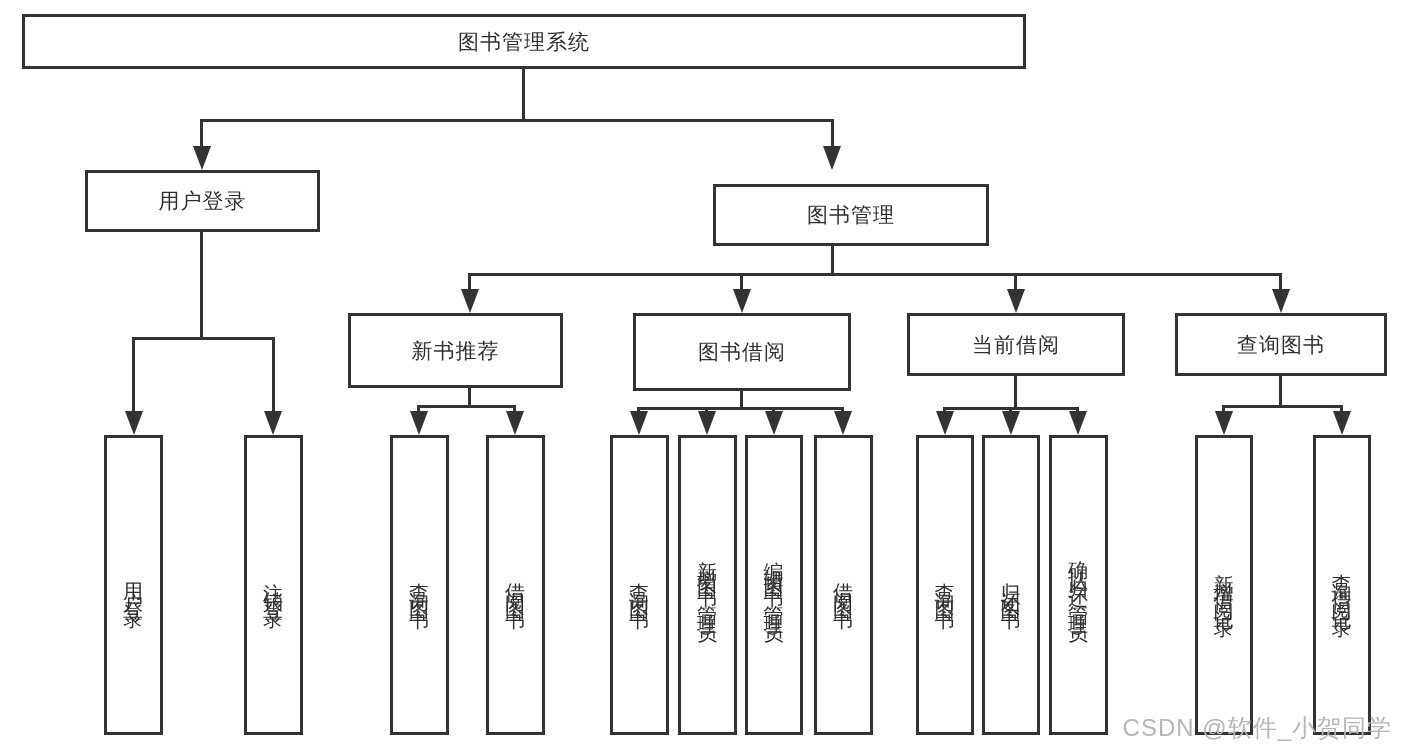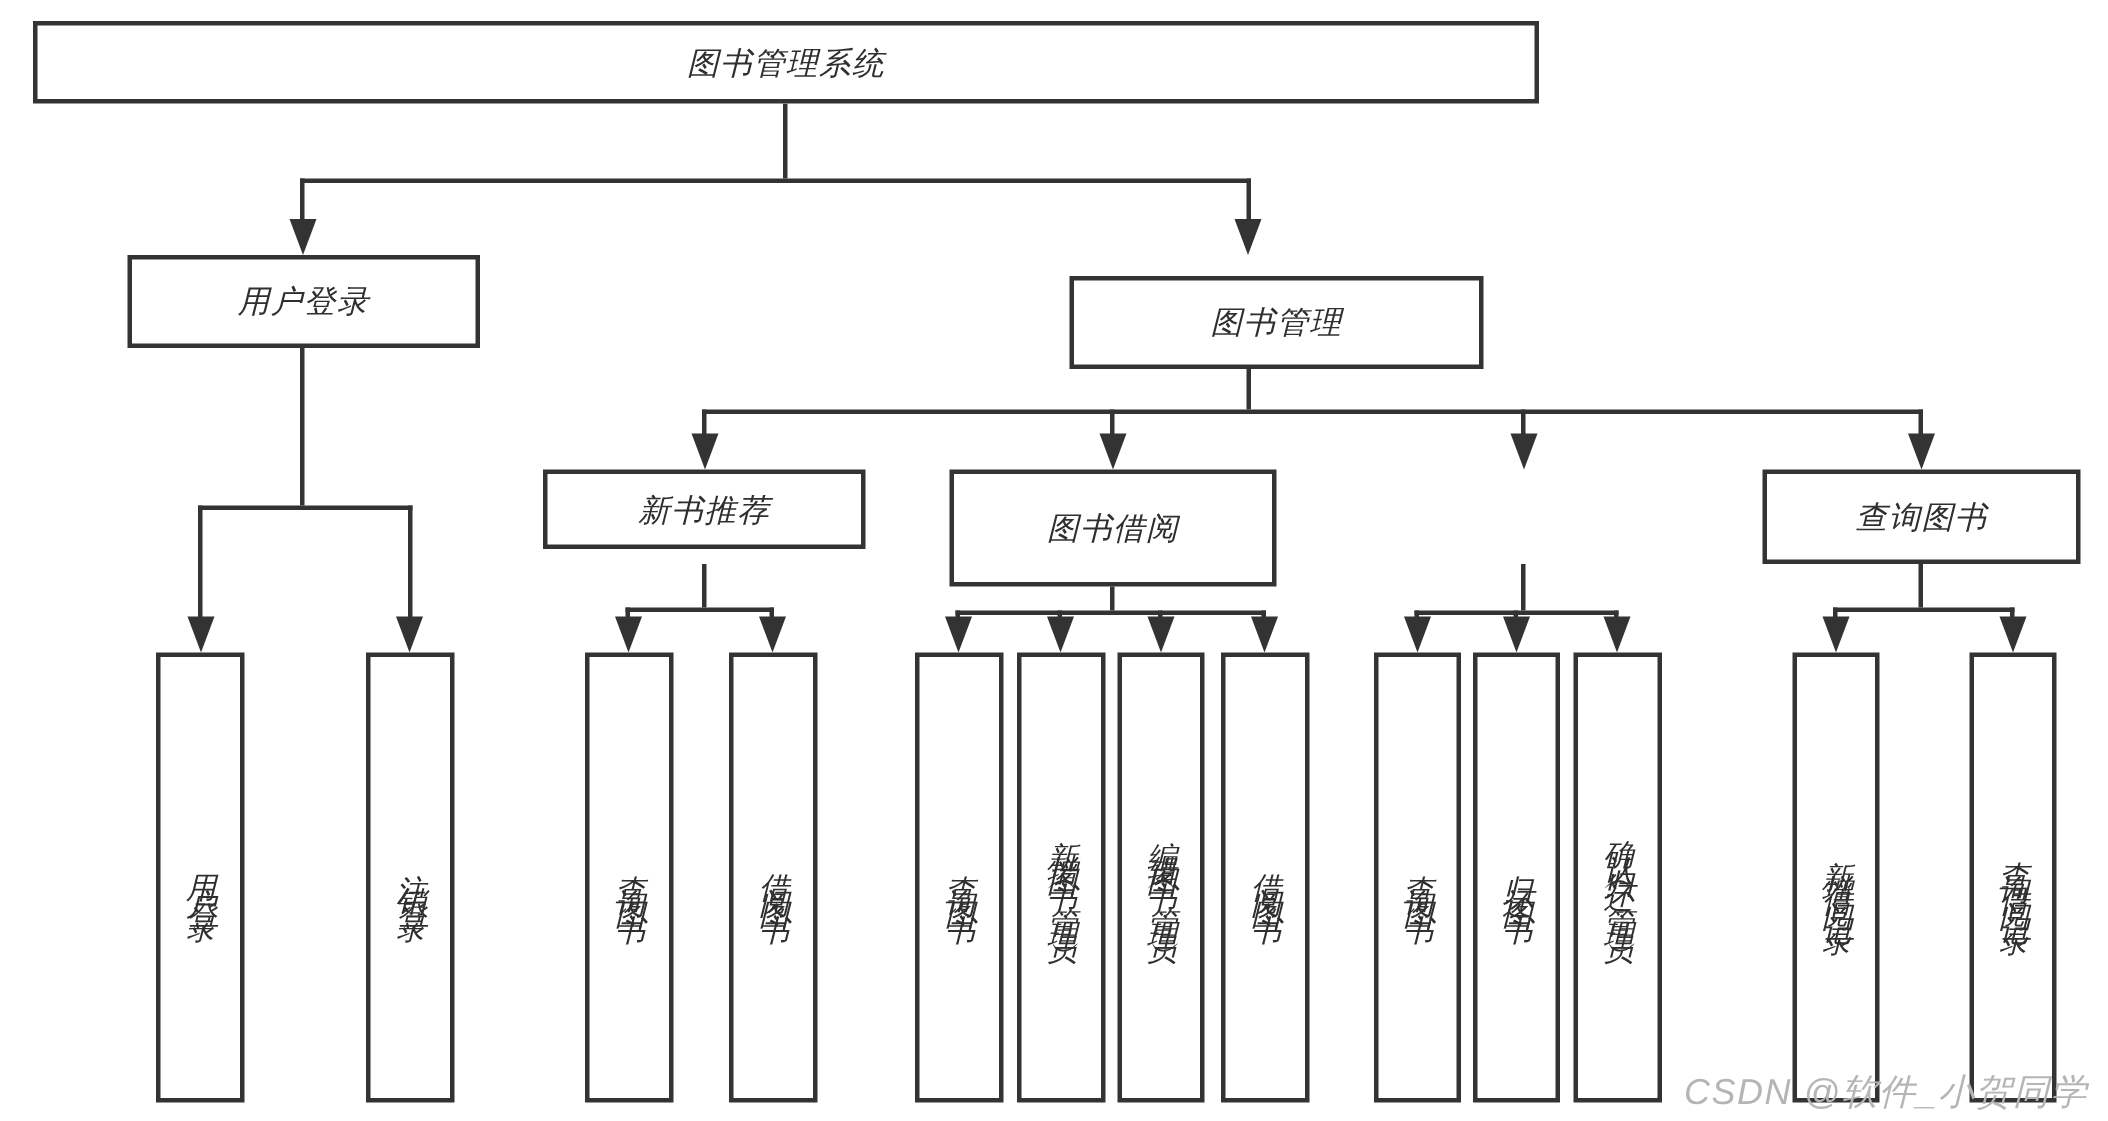--- a/index.html
+++ b/index.html
@@ -2,21 +2,20 @@
 <html><head>
 <meta charset="utf-8">
 <style>
   html,body{margin:0;padding:0;background:#ffffff;}
   #canvas{
     position:relative;
     width:1405px;height:747px;
     background:#ffffff;
     font-family:"Liberation Sans","DejaVu Sans",sans-serif;
     overflow:hidden;
-    font-style:italic;
   }
   .node{
     position:absolute;
     box-sizing:border-box;
     border:3px solid #333333;
     background:#ffffff;
     display:flex;
     align-items:center;
     justify-content:center;
     color:#2f2f2f;
@@ -118,25 +117,28 @@
     <span>图书管理系统</span>
   </div>
 
   <div class="node" style="left:85px;top:170px;width:235px;height:62px">
     <span>用户登录</span>
   </div>
   <div class="node" style="left:713px;top:184px;width:276px;height:62px">
     <span>图书管理</span>
   </div>
 
-  <div class="node" style="left:362px;top:313px;width:215px;height:53px">
+  <div class="node" style="left:348px;top:313px;width:215px;height:75px">
     <span>新书推荐</span>
   </div>
   <div class="node" style="left:633px;top:313px;width:218px;height:78px">
     <span>图书借阅</span>
+  </div>
+  <div class="node" style="left:907px;top:313px;width:218px;height:63px">
+    <span>当前借阅</span>
   </div>
   <div class="node" style="left:1175px;top:313px;width:212px;height:63px">
     <span>查询图书</span>
   </div>
 
   <div class="node leaf" style="left:104px;top:435px;width:59px;height:300px">
     <span>用户登录</span>
   </div>
   <div class="node leaf" style="left:244px;top:435px;width:59px;height:300px">
     <span>注销登录</span>

